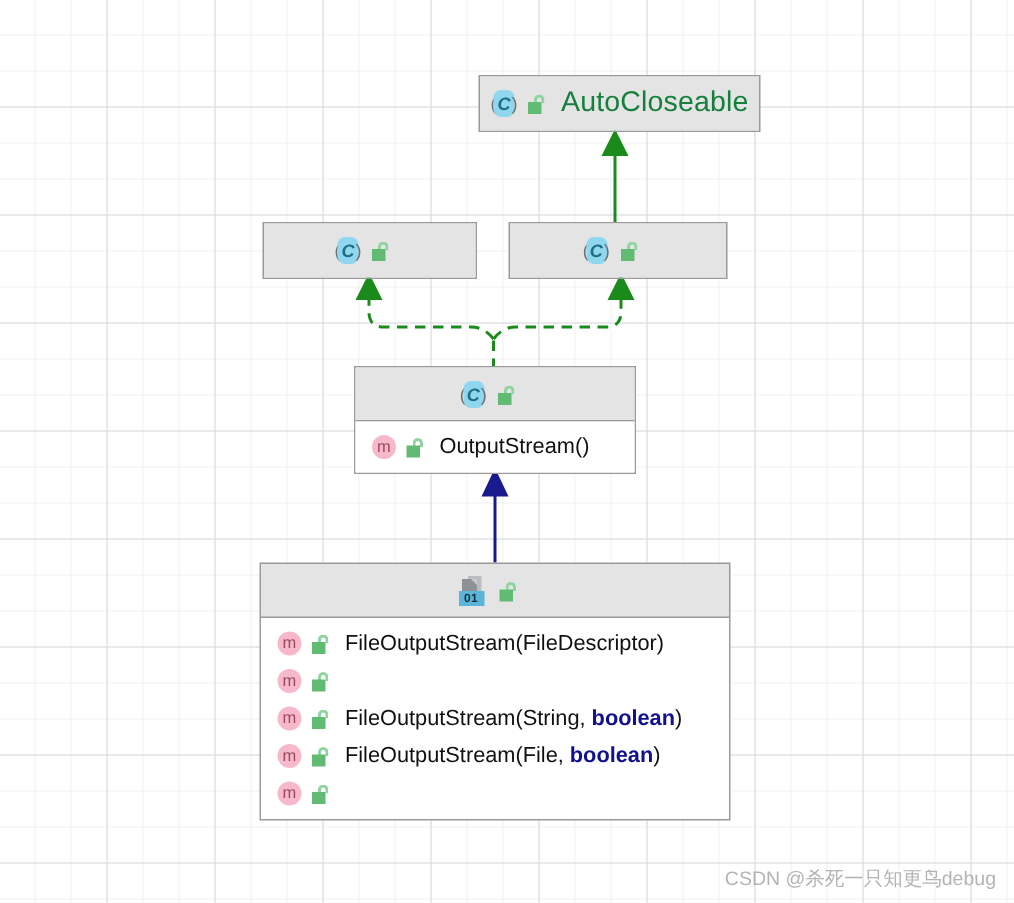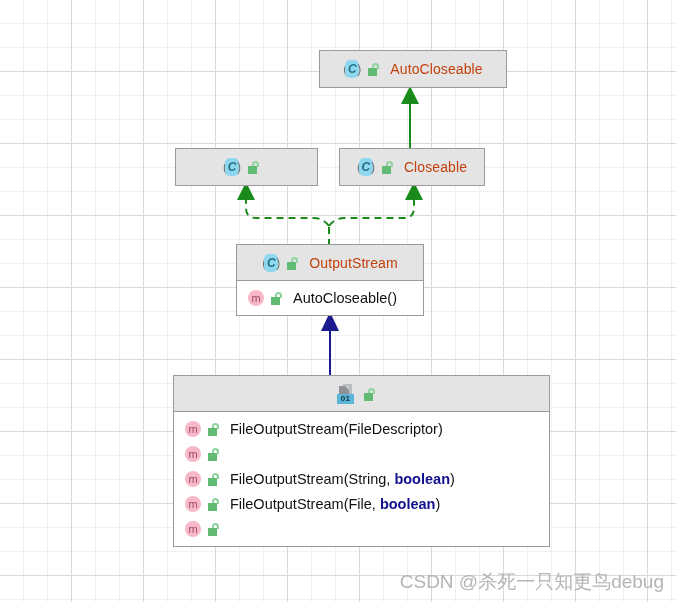--- a/index.html
+++ b/index.html
@@ -47,22 +47,22 @@
     align-items: center;
     justify-content: center;
     height: 36px;
     box-sizing: border-box;
     padding: 0 12px;
   }
   .node.has-members .node-header {
     border-bottom: 1px solid #9a9a9a;
   }
   .node-title {
-    font-size: 14px;
-    color: #c2410c;
+    font-size: 19px;
+    color: #15803d;
     white-space: nowrap;
     letter-spacing: .1px;
   }
   .members {
     padding: 4px 0 5px 0;
     background: #ffffff;
   }
   .member {
     display: flex;
     align-items: center;
@@ -165,21 +165,21 @@
   }
 
   
   .conn { position: absolute; z-index: 2; }
 
   
   #watermark {
     position: absolute;
     right: 12px;
     bottom: 7px;
-    font-size: 19px;
+    font-size: 13px;
     color: #b4b4b4;
     white-space: nowrap;
     z-index: 9;
   }
 </style>
 </head>
 <body>
 
 <div id="canvas">
 
@@ -246,57 +246,55 @@
           <span class="bub"></span>
           <span class="ch">C</span>
           <span class="par r">)</span>
       </span>
       <span class="ico-gap-sm"></span>
       <span class="icon icon-lock">
         <span class="shk"></span>
           <span class="body"></span>
       </span>
       <span class="ico-gap"></span>
-      <span class="node-title">Closeable</span>
     </div>
   </div>
 
   <div class="node has-members" style="left:236px; top:244px; width:188px;">
     <div class="node-header">
       <span class="icon icon-iface">
         <span class="par l">(</span>
           <span class="bub"></span>
           <span class="ch">C</span>
           <span class="par r">)</span>
       </span>
       <span class="ico-gap-sm"></span>
       <span class="icon icon-lock">
         <span class="shk"></span>
           <span class="body"></span>
       </span>
       <span class="ico-gap"></span>
-      <span class="node-title">OutputStream</span>
     </div>
     <div class="members">
       <div class="member">
         <span class="icon icon-method">
             <span class="ch">m</span>
           </span>
         <span class="ico-gap-sm"></span>
         <span class="icon icon-lock">
           <span class="shk"></span>
             <span class="body"></span>
         </span>
         <span class="ico-gap"></span>
-        <span class="member-label">AutoCloseable()</span>
-      </div>
-    </div>
-  </div>
-
-  <div class="node has-members" style="left:173px; top:375px; width:377px;">
+        <span class="member-label">OutputStream()</span>
+      </div>
+    </div>
+  </div>
+
+  <div class="node has-members" style="left:173px; top:375px; width:314px;">
     <div class="node-header">
       <span class="icon icon-binary">
         <span class="pg1"></span>
           <span class="pg2"></span>
         <span class="badge">01</span>
       </span>
       <span class="ico-gap-sm"></span>
       <span class="icon icon-lock">
         <span class="shk"></span>
           <span class="body"></span>

